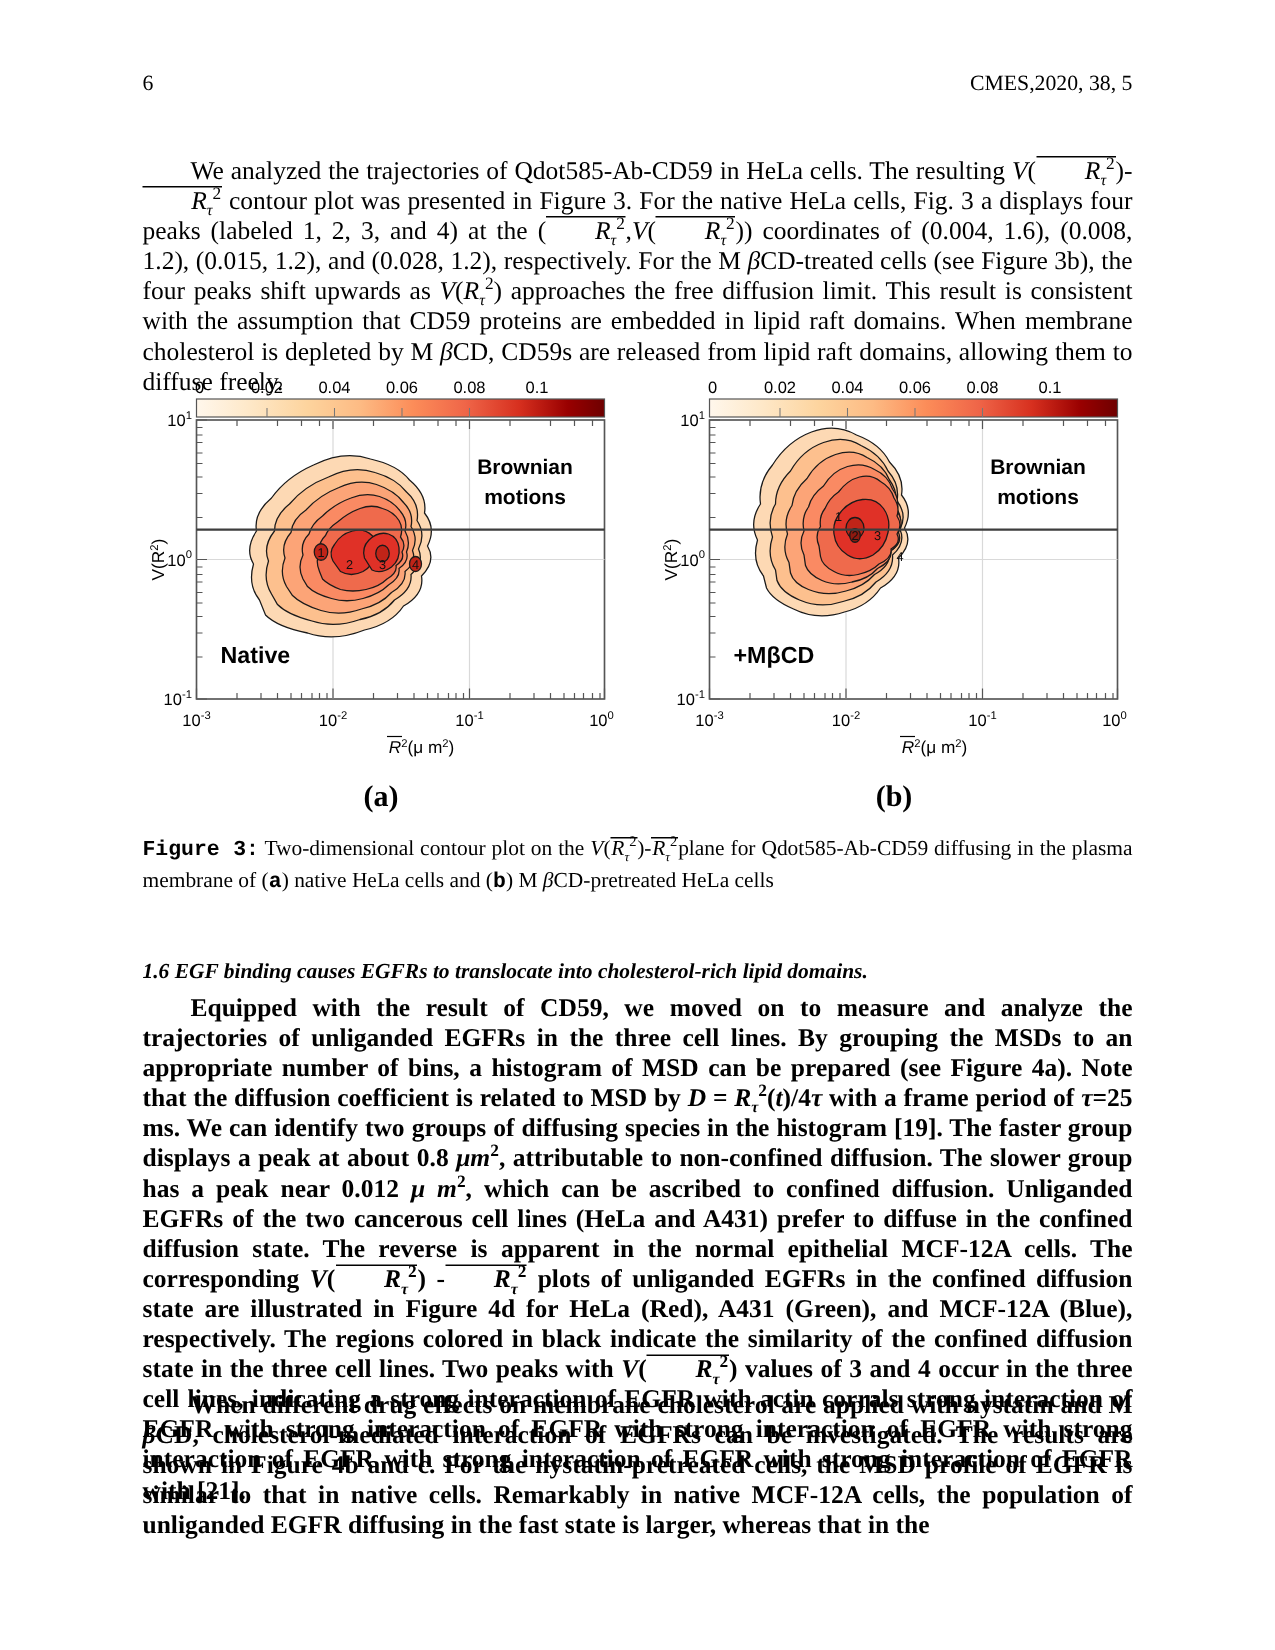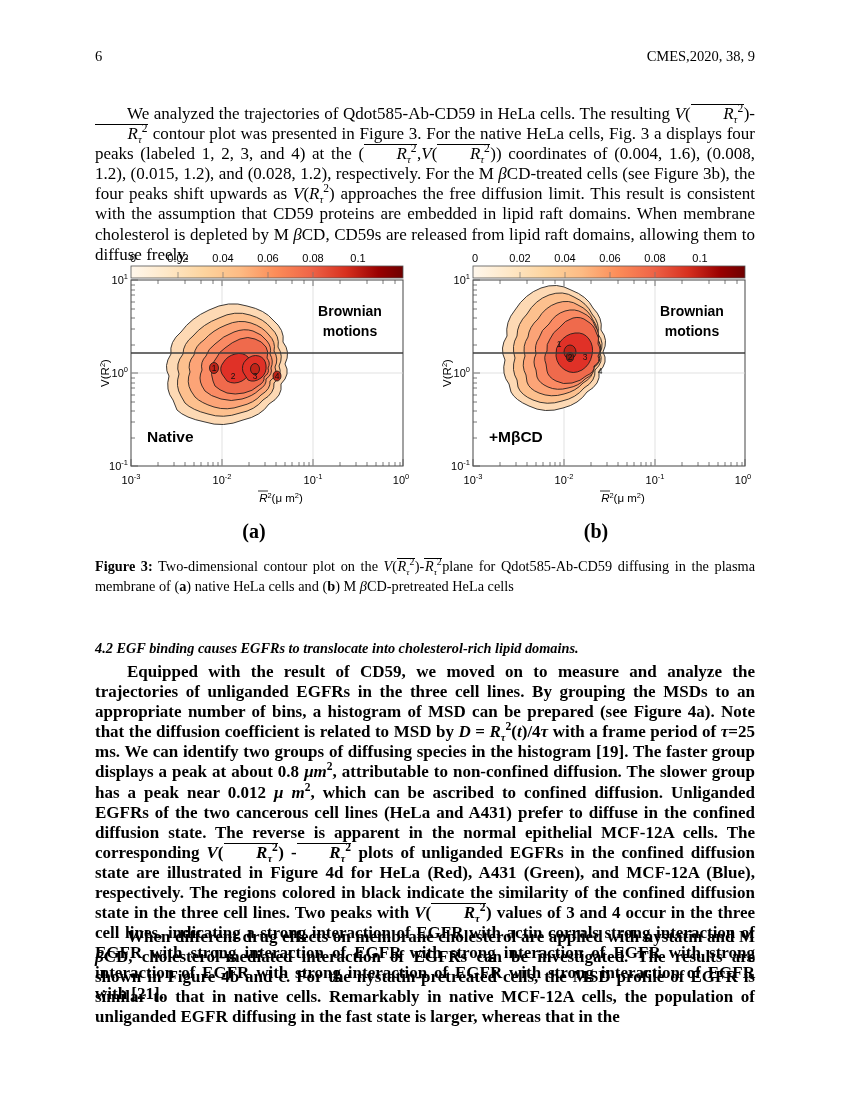--- a/index.html
+++ b/index.html
@@ -23,21 +23,21 @@
   
   .body-col {
     position:absolute; left:95px; width:660px;
     font-size:17px; line-height:20.1px;
     text-align:justify; text-justify:inter-word;
   }
   p.para { margin:0 0 0 0; text-indent:32px; }
 
   .mathvar { font-family:"Liberation Serif", serif; font-style:italic; }
   .ital { font-style:italic; }
-  .bold { font-weight:bold; }
+  .bold { font-weight:bold;font-family:Liberation Mono, monospace; }
 
   
   .ovl { border-top:1px solid #000; padding:0 0.5px; display:inline-block; line-height:1.0; }
   sup.sm { font-size:0.68em; vertical-align:super; line-height:0; }
   sub.sm { font-size:0.62em; vertical-align:sub; line-height:0; font-style:italic; }
 
   
   .figure-wrap { position:absolute; left:95px; top:250px; width:660px; }
   .panels { display:flex; justify-content:space-between; }
   .panel { width:318px; }
@@ -60,21 +60,21 @@
   svg { display:block; }
   text { font-family:"Liberation Sans", sans-serif; }
 </style>
 </head>
 <body>
 
 <div class="page">
 
   <div class="runhead">
     <span>6</span>
-    <span>CMES,2020, 38, 9</span>
+    <span>CMES,2020, 38, 5</span>
   </div>
 
   <div class="body-col" style="top:104px;">
     <p class="para"><span>We analyzed the trajectories of Qdot585-Ab-CD59 in HeLa cells.  The resulting </span><span class="mathvar">V</span>(<span class="ovl"><span class="mathvar">R</span><sub class="sm">τ</sub><sup class="sm">2</sup></span>)-<span class="ovl"><span class="mathvar">R</span><sub class="sm">τ</sub><sup class="sm">2</sup></span><span> contour plot was presented in Figure 3. For the native HeLa cells, Fig. 3 a displays four peaks (labeled 1, 2, 3, and 4) at the </span>(<span class="ovl"><span class="mathvar">R</span><sub class="sm">τ</sub><sup class="sm">2</sup></span>,<span class="mathvar">V</span>(<span class="ovl"><span class="mathvar">R</span><sub class="sm">τ</sub><sup class="sm">2</sup></span>))<span> coordinates of (0.004, 1.6), (0.008, 1.2), (0.015, 1.2), and (0.028, 1.2), respectively. For the M </span><span class="ital">β</span><span>CD-treated cells (see Figure 3b), the four peaks shift upwards as </span><span class="mathvar">V</span>(<span class="mathvar">R</span><sub class="sm">τ</sub><sup class="sm">2</sup>)<span> approaches the free diffusion limit.  This result is consistent with the assumption that CD59 proteins are embedded in lipid raft domains.  When membrane cholesterol is depleted by M </span><span class="ital">β</span><span>CD, CD59s are released from lipid raft domains, allowing them to diffuse freely.</span></p>
   </div>
 
   <div class="figure-wrap">
     <div class="panels">
 
       <div class="panel">
@@ -400,21 +400,21 @@
     <div class="sublabels">
       <div class="sublabel">(a)</div>
       <div class="sublabel">(b)</div>
     </div>
   </div>
 
   <div class="caption">
     <span class="bold">Figure 3:</span><span> Two-dimensional contour plot on the </span><span class="mathvar">V</span>(<span class="ovl"><span class="mathvar">R</span><sub class="sm">τ</sub><sup class="sm">2</sup></span>)-<span class="ovl"><span class="mathvar">R</span><sub class="sm">τ</sub><sup class="sm">2</sup></span><span>plane for Qdot585-Ab-CD59 diffusing in the plasma membrane of (</span><span class="bold">a</span><span>) native HeLa cells and (</span><span class="bold">b</span><span>) M </span><span class="ital">β</span><span>CD-pretreated HeLa cells</span>
   </div>
 
-  <div class="sec-head">4.2 EGF binding causes EGFRs to translocate into cholesterol-rich lipid domains.</div>
+  <div class="sec-head">1.6 EGF binding causes EGFRs to translocate into cholesterol-rich lipid domains.</div>
 
   <div class="body-col" style="top:662px;font-weight:bold;">
     <p class="para"><span>Equipped with the result of CD59, we moved on to measure and analyze the trajectories of unliganded EGFRs in the three cell lines.  By grouping the MSDs to an appropriate number of bins, a histogram of MSD can be prepared (see Figure 4a). Note that the diffusion coefficient is related to MSD by </span><span class="mathvar">D</span> = <span class="mathvar">R</span><sub class="sm">τ</sub><sup class="sm">2</sup>(<span class="mathvar">t</span>)/4<span class="ital">τ</span><span> with a frame period of </span><span class="ital">τ</span><span>=25 ms.  We can identify two groups of diffusing species in the histogram [19]. The faster group displays a peak at about 0.8 </span><span class="ital">μm</span><sup class="sm">2</sup><span>, attributable to non-confined diffusion.  The slower group has a peak near 0.012 </span><span class="ital">μ m</span><sup class="sm">2</sup><span>, which can be ascribed to confined diffusion.  Unliganded EGFRs of the two cancerous cell lines (HeLa and A431) prefer to diffuse in the confined diffusion state. The reverse is apparent in the normal epithelial MCF-12A cells.  The corresponding </span><span class="mathvar">V</span>(<span class="ovl"><span class="mathvar">R</span><sub class="sm">τ</sub><sup class="sm">2</sup></span>) -<span class="ovl"><span class="mathvar">R</span><sub class="sm">τ</sub><sup class="sm">2</sup></span><span> plots of unliganded EGFRs in the confined diffusion state are illustrated in Figure 4d for HeLa (Red), A431 (Green), and MCF-12A (Blue), respectively. The regions colored in black indicate the similarity of the confined diffusion state in the three cell lines.  Two peaks with </span><span class="mathvar">V</span>(<span class="ovl"><span class="mathvar">R</span><sub class="sm">τ</sub><sup class="sm">2</sup></span>)<span> values of 3 and 4 occur in the three cell lines, indicating a strong interaction of EGFR with actin corrals strong interaction of EGFR with strong interaction of EGFR with strong interaction of EGFR with strong interaction of EGFR with strong interaction of EGFR with strong interaction of EGFR with [21].</span></p>
   </div>
 
   <div class="body-col" style="top:927px;font-weight:bold;">
     <p class="para"><span>When different drug effects on membrane cholesterol are applied with nystatin and M </span><span class="ital">β</span><span>CD, cholesterol-mediated interaction of EGFRs can be investigated.  The results are shown in Figure 4b and c.  For the nystatin-pretreated cells, the MSD profile of EGFR is similar to that in native cells.  Remarkably in native MCF-12A cells, the population of unliganded EGFR diffusing in the fast state is larger, whereas that in the</span></p>
   </div>
 
 </div>

